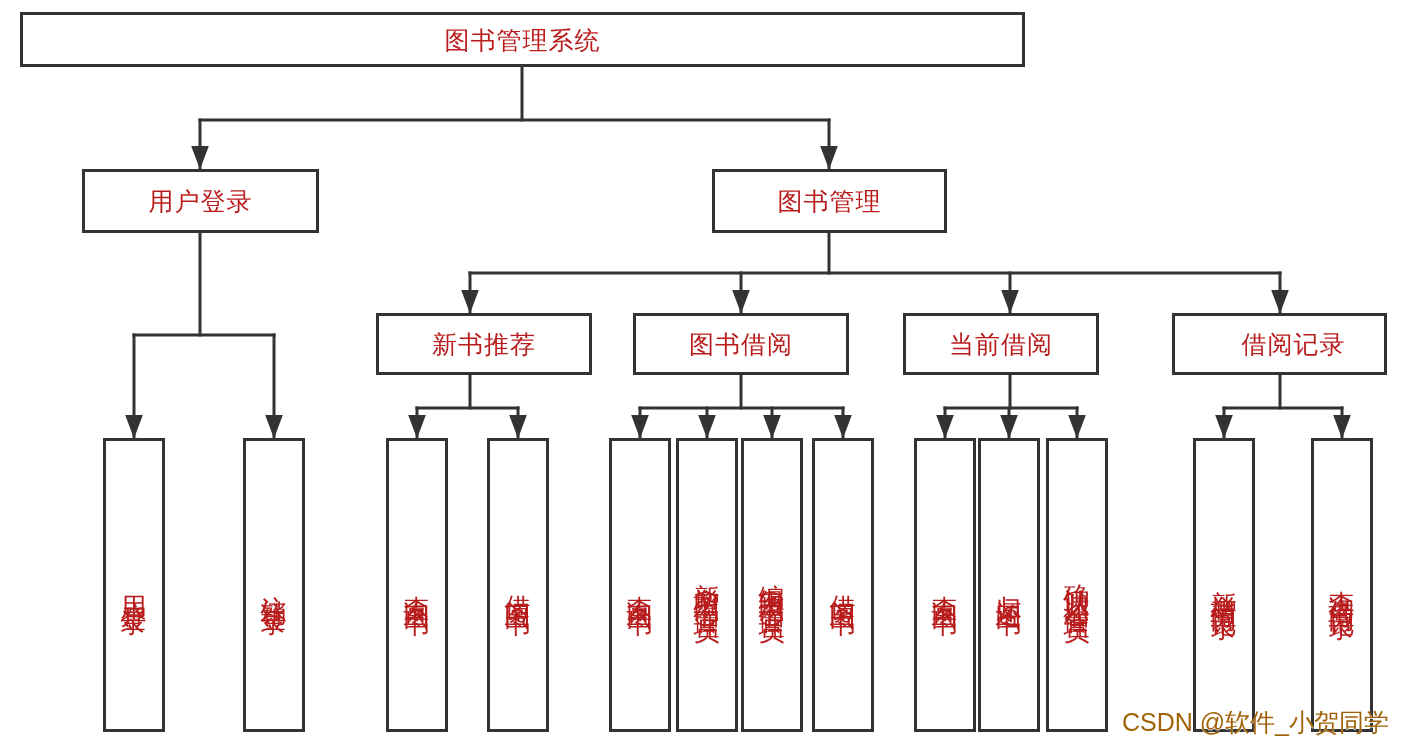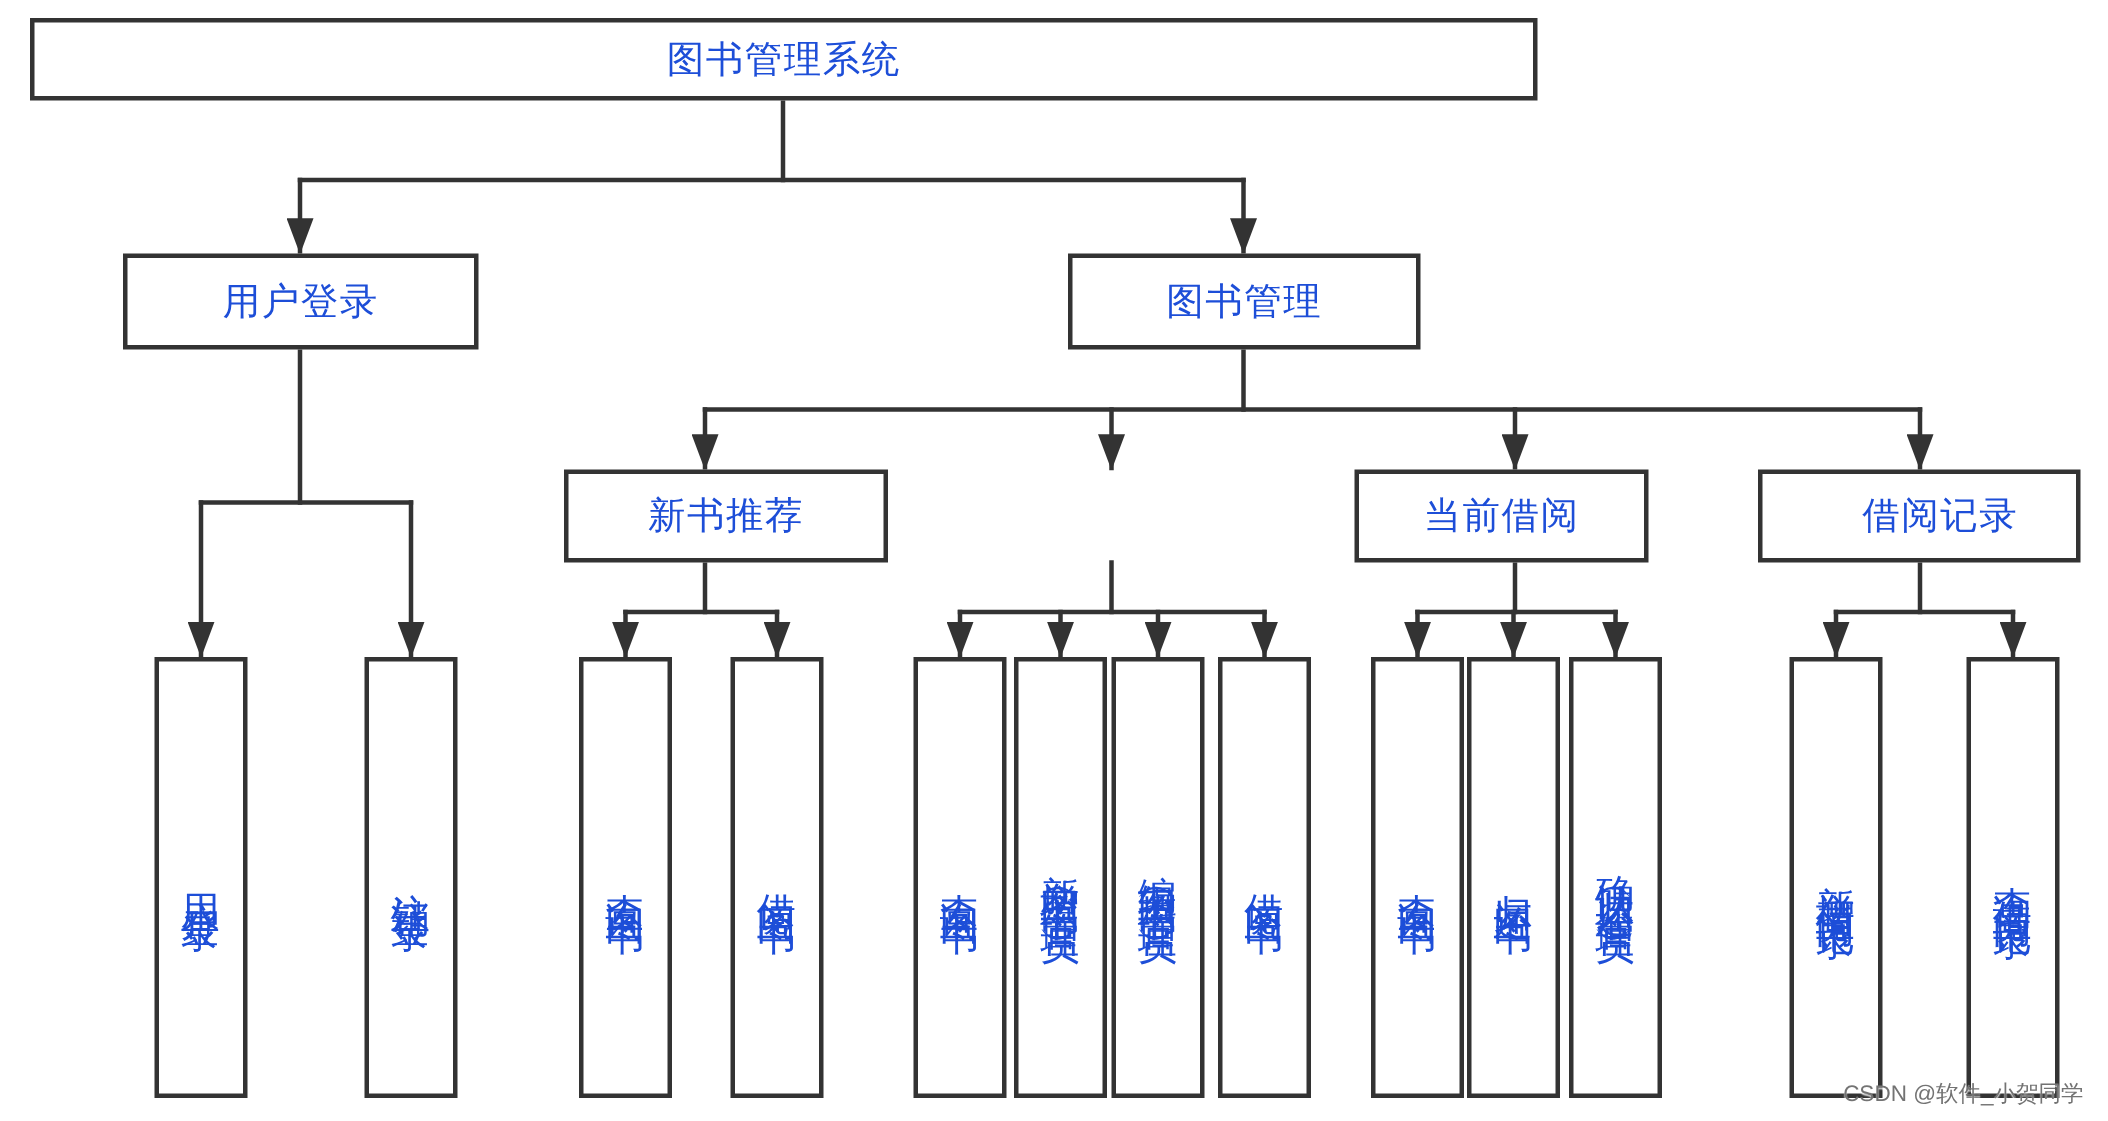--- a/index.html
+++ b/index.html
@@ -29,43 +29,43 @@
     stroke-linecap: square;
   }
   .node {
     position: absolute;
     box-sizing: border-box;
     border: 3px solid #333333;
     background: #ffffff;
     display: flex;
     align-items: center;
     justify-content: center;
-    color: #1d4ed8;
+    color: #b91c1c;
     z-index: 2;
   }
   .node.h span {
     font-size: 25px;
     line-height: 1.2;
     white-space: nowrap;
     letter-spacing: 1px;
   }
   .node.v span {
     writing-mode: vertical-rl;
     text-orientation: mixed;
     font-size: 26px;
     line-height: 1;
     letter-spacing: 5px;
     white-space: nowrap;
   }
   .watermark {
     position: absolute;
     right: 16px;
     bottom: 8px;
-    font-size: 15px;
-    color: #737373;
+    font-size: 25px;
+    color: #a16207;
     text-shadow: 0 1px 1px rgba(255,255,255,0.9);
     z-index: 3;
     white-space: nowrap;
   }
 </style>
 </head>
 <body>
 
 <div class="canvas">
 
@@ -138,20 +138,23 @@
   <div class="node h" style="left:82px; top:169px; width:237px; height:64px;">
     <span>用户登录</span>
   </div>
   <div class="node h" style="left:712px; top:169px; width:235px; height:64px;">
     <span>图书管理</span>
   </div>
 
   <div class="node h" style="left:376px; top:313px; width:216px; height:62px;">
     <span>新书推荐</span>
   </div>
+  <div class="node h" style="left:633px; top:313px; width:216px; height:62px;">
+    <span>图书借阅</span>
+  </div>
   <div class="node h" style="left:903px; top:313px; width:196px; height:62px;">
     <span>当前借阅</span>
   </div>
   <div class="node h" style="left:1172px; top:313px; width:215px; height:62px;padding-left:28px;">
     <span>借阅记录</span>
   </div>
 
   <div class="node v" style="left:103px; top:438px; width:62px; height:294px;">
     <span>用户登录</span>
   </div>

